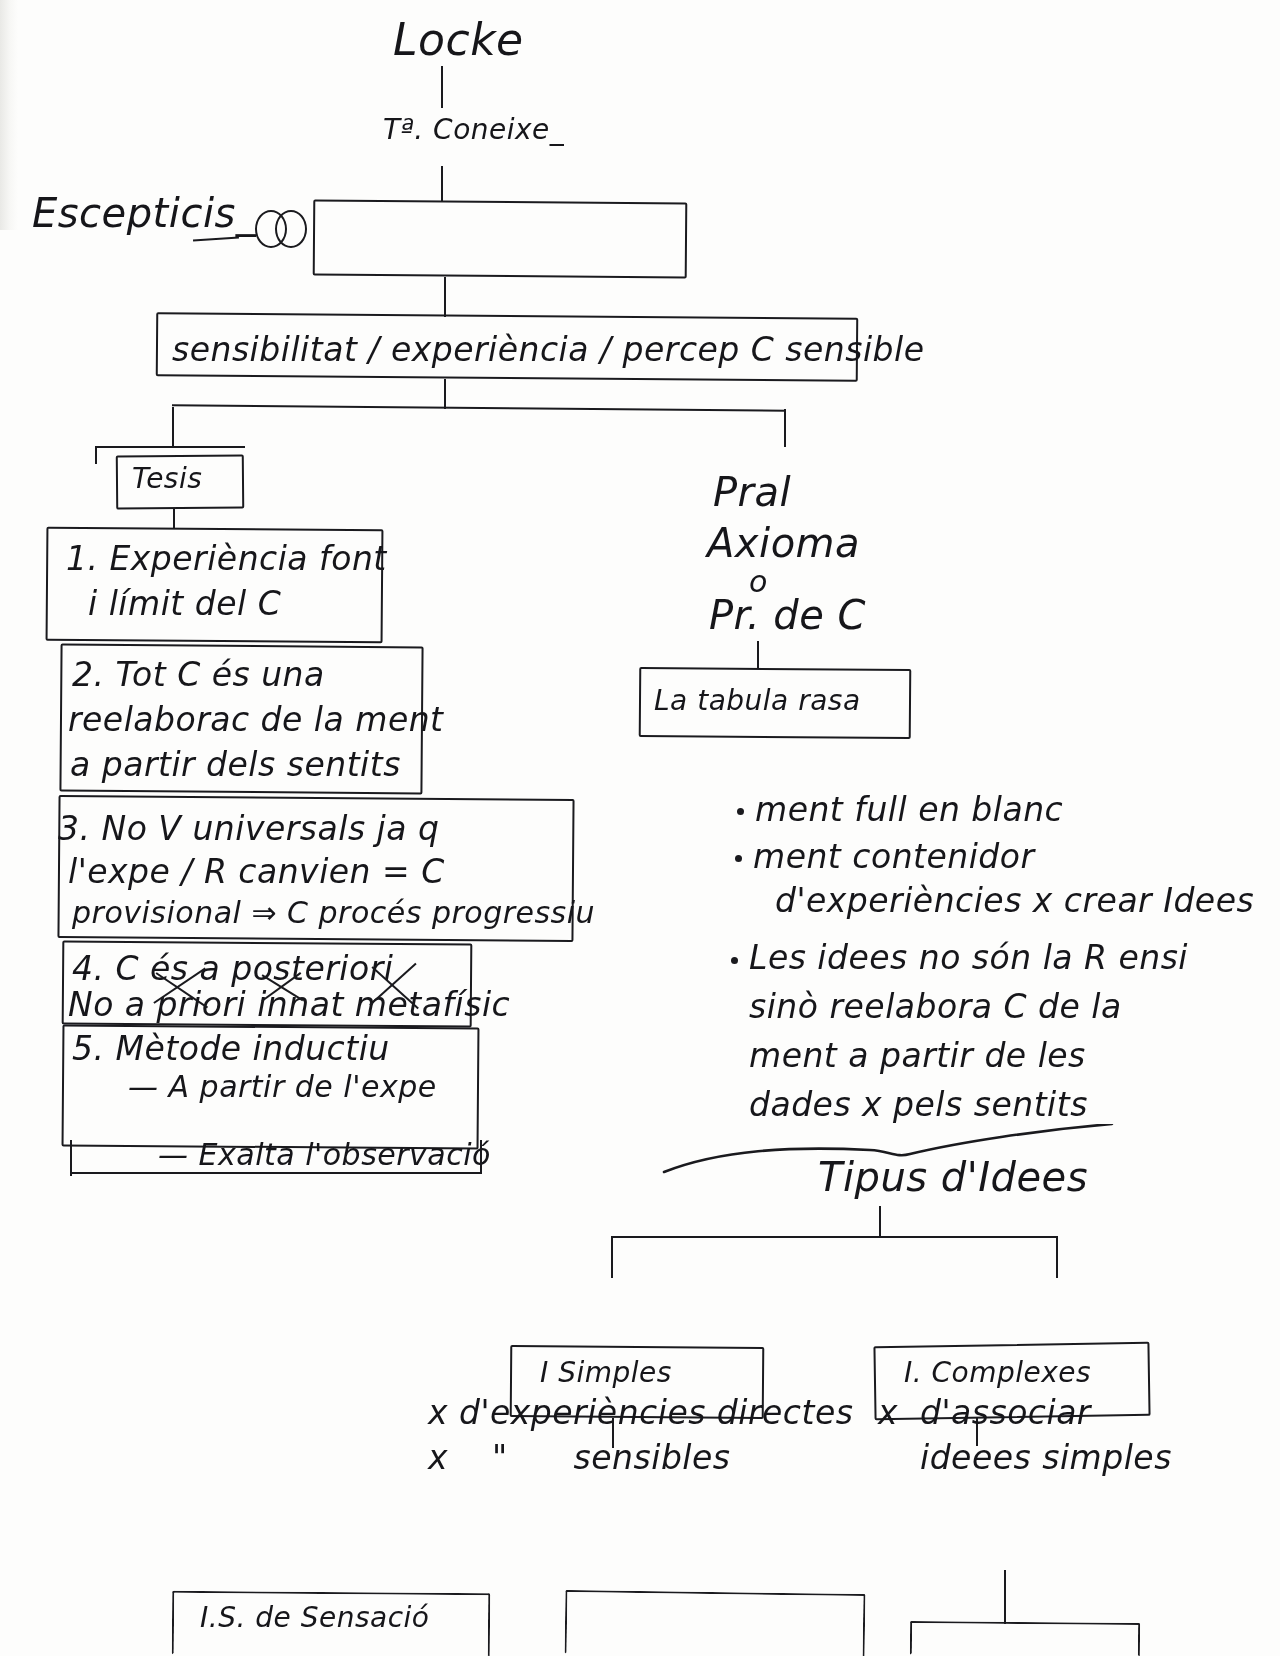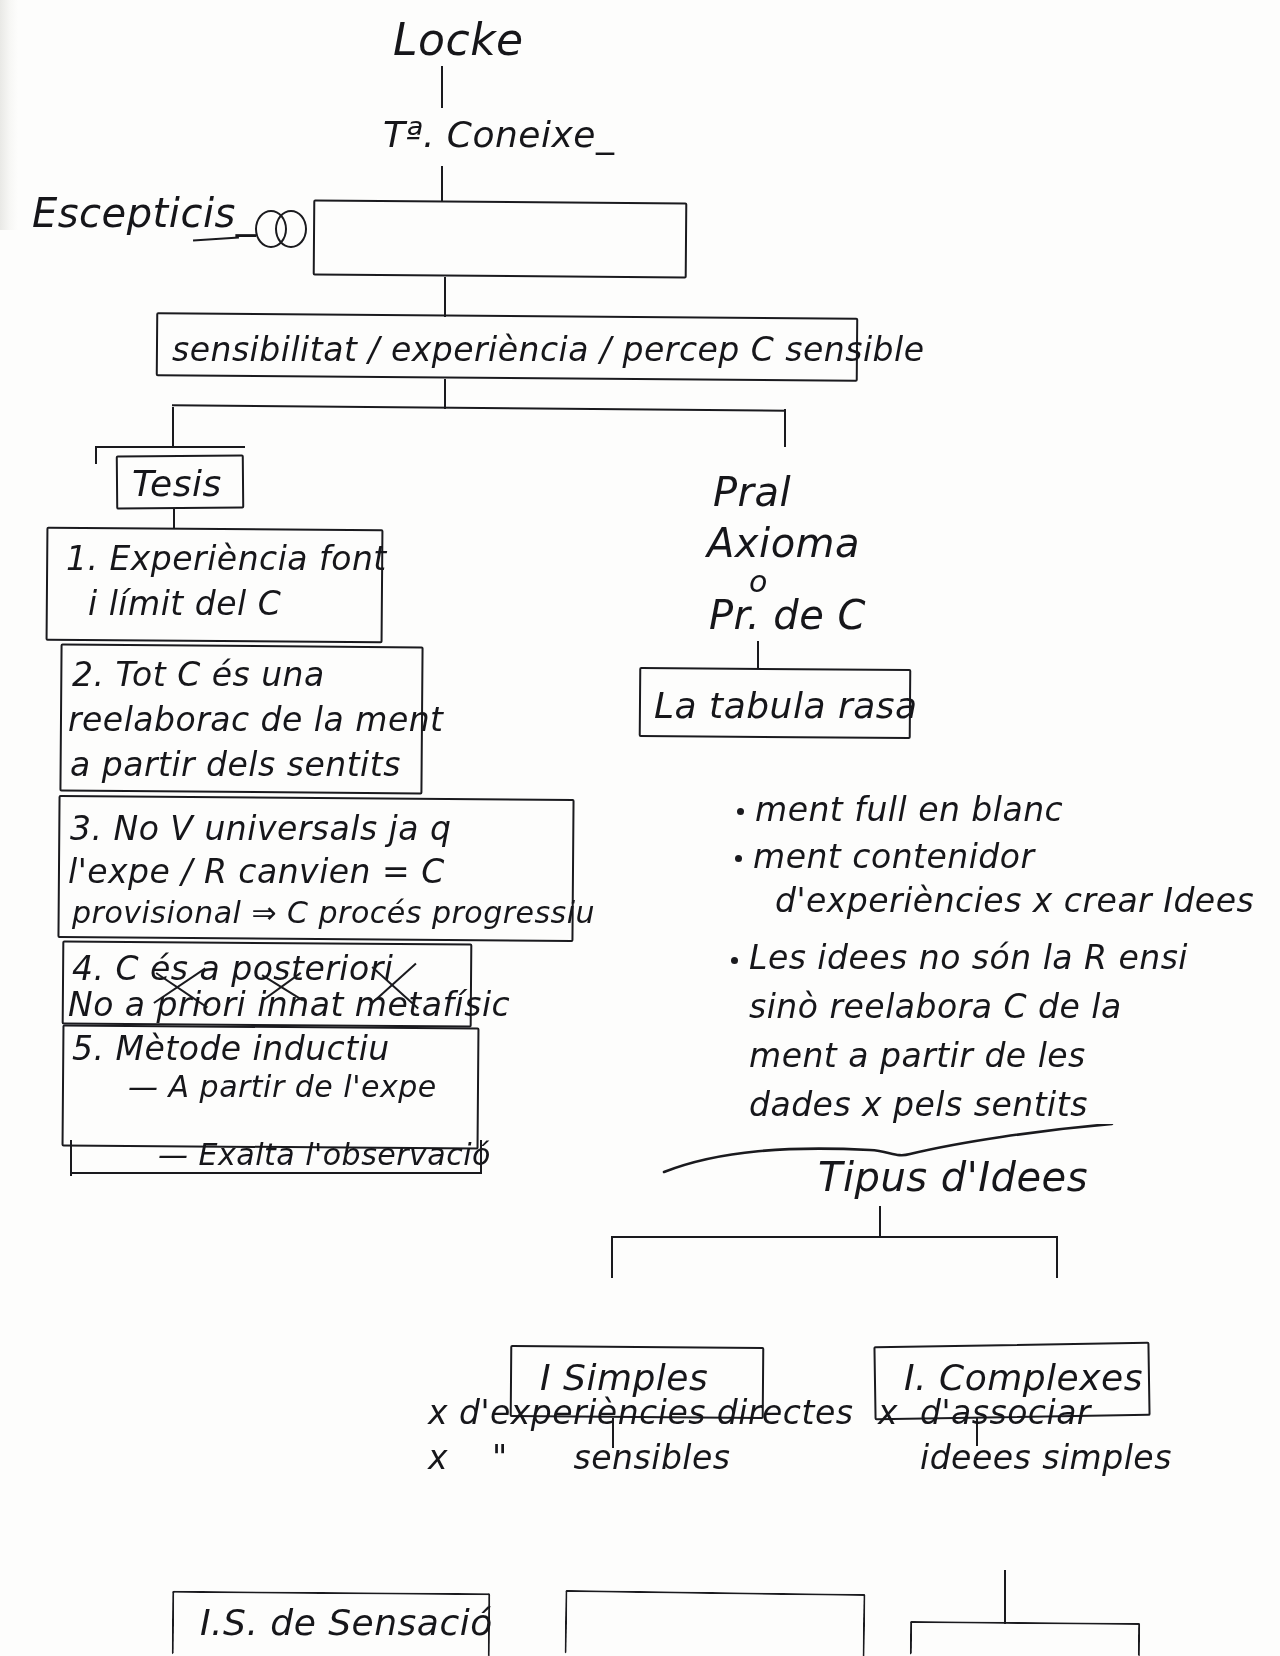--- a/index.html
+++ b/index.html
@@ -33,21 +33,21 @@
     font-family: "DejaVu Sans", sans-serif;
     font-weight: 400;
     font-style: italic;
     letter-spacing: .5px;
     white-space: pre;
     line-height: 1.28;
   }
   .hw.up { font-style: normal; }
   .s48 { font-size: 44px; }
   .s42 { font-size: 40px; }
-  .s38 { font-size: 36px; }
+  .s38 { font-size: 28px; }
   .s34 { font-size: 33px; }
   .s31 { font-size: 30px; }
 
   
   .box {
     position: absolute;
     border: 2.2px solid #1a1a1e;
     border-radius: 2px;
     box-sizing: border-box;
   }
@@ -143,21 +143,21 @@
   <div class="box skew2" style="left:46px; top:528px; width:337px; height:114px;"></div>
   <div class="hw s34" style="left:66px; top:538px;">1. Experiència font</div>
   <div class="hw s34" style="left:88px; top:583px;">i límit del C</div>
 
   <div class="box skew2" style="left:60px; top:645px; width:363px; height:148px;"></div>
   <div class="hw s34" style="left:72px; top:654px;">2. Tot C és una</div>
   <div class="hw s34" style="left:68px; top:699px;">reelaborac de la ment</div>
   <div class="hw s34" style="left:70px; top:744px;">a partir dels sentits</div>
 
   <div class="box skew2" style="left:58px; top:797px; width:516px; height:143px;"></div>
-  <div class="hw s34" style="left:70px; top:808px;">3. No V universals ja q</div>
+  <div class="hw s34" style="left:58px; top:808px;">3. No V universals ja q</div>
   <div class="hw s34" style="left:68px; top:851px;">l'expe / R canvien = C</div>
   <div class="hw s31" style="left:72px; top:894px;">provisional ⇒ C procés progressiu</div>
 
   <div class="box skew2" style="left:62px; top:942px; width:410px; height:84px;"></div>
   <div class="hw s34" style="left:72px; top:948px;">4. C és a posteriori</div>
   <div class="hw s34" style="left:68px; top:984px;">No a priori innat metafísic</div>
 
   <div class="strike" style="left:154px; top:1002px; width:62px; transform:rotate(-34deg);"></div>
   <div class="strike" style="left:156px; top:972px; width:62px; transform:rotate(34deg);"></div>
   <div class="strike" style="left:262px; top:1000px; width:48px; transform:rotate(-36deg);"></div>

